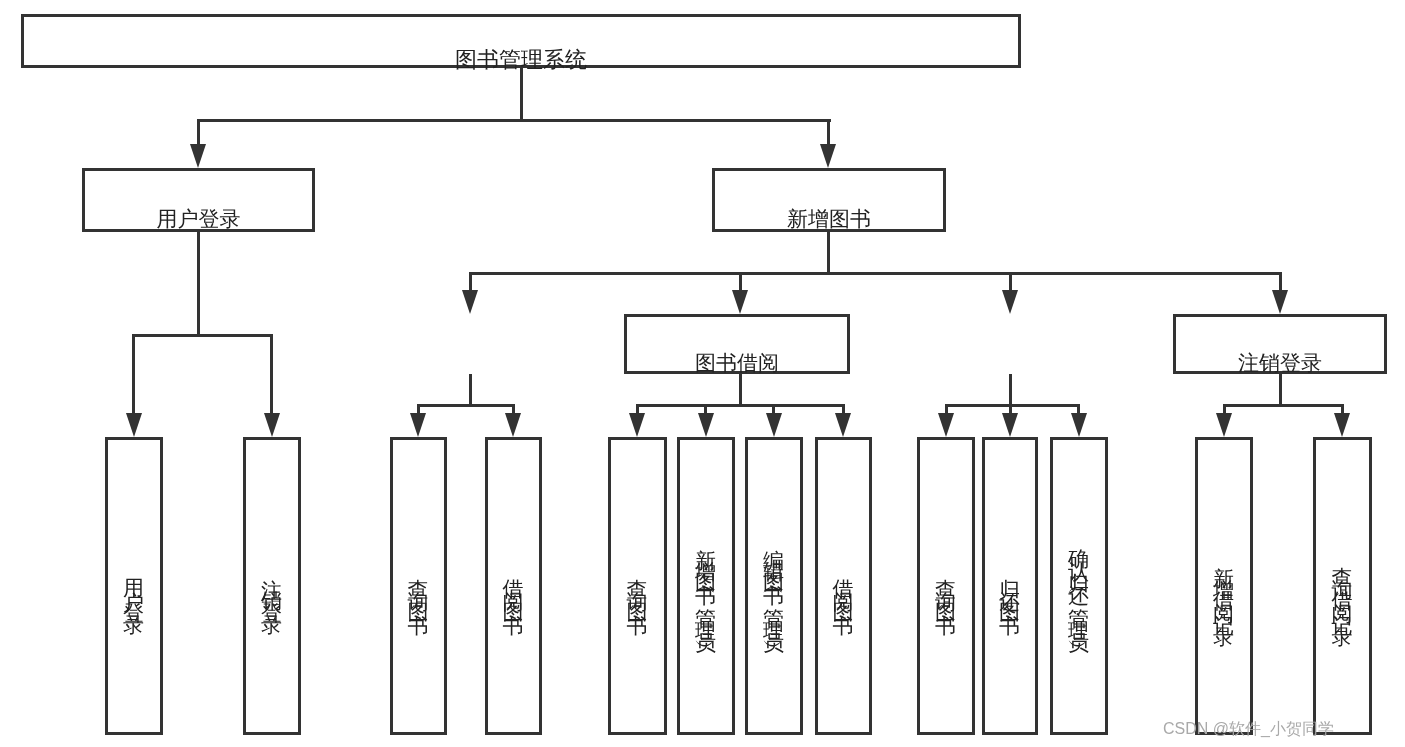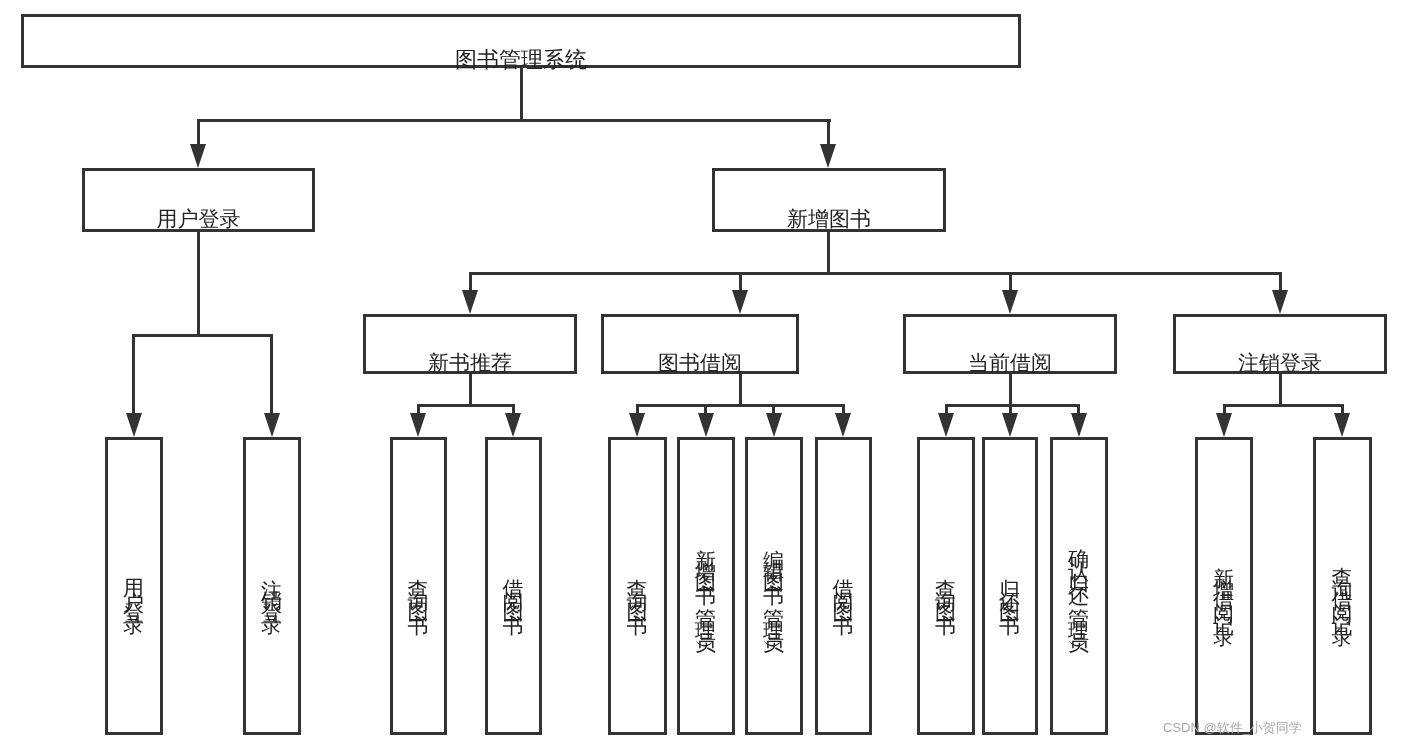--- a/index.html
+++ b/index.html
@@ -24,21 +24,21 @@
   }
   .vline{position:absolute;width:3px;background:var(--line);}
   .hline{position:absolute;height:3px;background:var(--line);}
   .arr{
     position:absolute;width:0;height:0;
     border-left:8px solid transparent;border-right:8px solid transparent;
     border-top:24px solid var(--line);
   }
   .watermark{
     position:absolute;left:1163px;top:719px;
-    font-size:13px;color:var(--wm);white-space:nowrap;z-index:5;
+    font-size:16px;color:var(--wm);white-space:nowrap;z-index:5;
   }
 </style>
 </head>
 <body>
 
 <div class="stage">
 
   <div class="vline" style="left:520px;top:68px;height:52px"></div>
   <div class="hline" style="left:197px;top:119px;width:634px"></div>
   <div class="vline" style="left:197px;top:119px;height:31px"></div>
@@ -102,28 +102,22 @@
     <span class="lbl">图书管理系统</span>
   </div>
 
   <div class="box hbox" style="left:82px;top:168px;width:233px;height:64px">
     <span class="lbl">用户登录</span>
   </div>
   <div class="box hbox" style="left:712px;top:168px;width:234px;height:64px">
     <span class="lbl">新增图书</span>
   </div>
 
-  <div class="box hbox" style="left:363px;top:314px;width:214px;height:60px">
-    <span class="lbl">新书推荐</span>
-  </div>
-  <div class="box hbox" style="left:601px;top:314px;width:198px;height:60px">
+  <div class="box hbox" style="left:624px;top:314px;width:226px;height:60px">
     <span class="lbl">图书借阅</span>
-  </div>
-  <div class="box hbox" style="left:903px;top:314px;width:214px;height:60px">
-    <span class="lbl">当前借阅</span>
   </div>
   <div class="box hbox" style="left:1173px;top:314px;width:214px;height:60px">
     <span class="lbl">注销登录</span>
   </div>
 
   <div class="box leaf" style="left:105px;top:437px;width:58px;height:298px">
     <span class="lbl">用户登录</span>
   </div>
   <div class="box leaf" style="left:243px;top:437px;width:58px;height:298px">
     <span class="lbl">注销登录</span>

